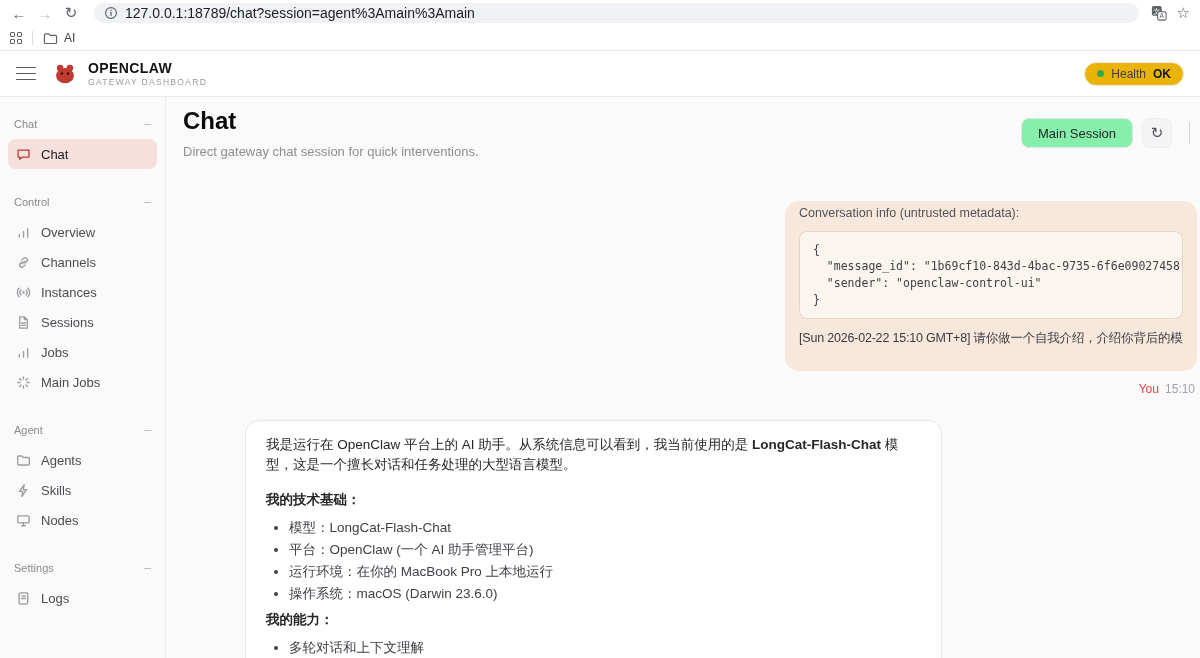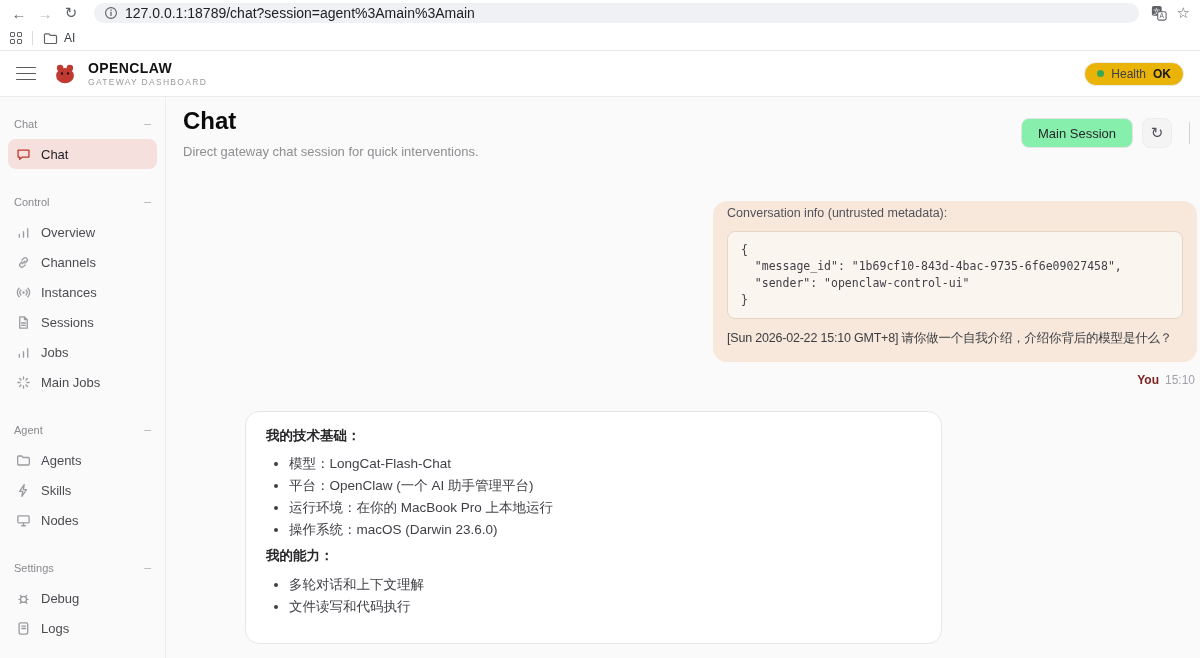--- a/index.html
+++ b/index.html
@@ -61,29 +61,29 @@
   .session-btn { background:#86efac; border:1px solid #e4e4e7; border-radius:8px; height:30px;
     padding:0 16px; font-size:13px; color:#27272a; font-family:inherit; cursor:pointer; }
   .refresh-btn { width:30px; height:30px; background:#f4f4f5; border:1px solid #ededef; border-radius:8px;
     display:flex; align-items:center; justify-content:center; cursor:pointer; font-size:15px; color:#52525b; }
   .ctl-divider { width:1px; height:22px; background:#d4d4d8; margin-left:8px; }
 
   
   .messages { flex:1; padding:42px 3px 0 17px; overflow:hidden; }
   .row.user { display:flex; justify-content:flex-end; }
   .bubble { border-radius:14px; }
-  .user-bubble { width:484px; background:#f7e8db; padding:4px 14px 15px; }
+  .user-bubble { width:412px; background:#f7e8db; padding:4px 14px 24px; }
   .intro { font-size:12.5px; color:#52525b; line-height:1.4; }
   .code { margin:8px 0 11px; background:rgba(255,255,255,.55); border:1px solid #e7d6c6;
     border-radius:8px; padding:10px 13px; font-family:"DejaVu Sans Mono",monospace;
     font-size:11.5px; line-height:1.45; color:#3f3f46; white-space:pre; overflow:hidden; }
   .prompt { font-size:12.5px; color:#3b3b40; white-space:nowrap; overflow:hidden; letter-spacing:-.2px; }
   .meta-row { display:flex; justify-content:flex-end; gap:6px; margin:11px 2px 0;
     font-size:12px; }
-  .meta-row .sender { color:#7f1d1d; font-weight:700;margin-left:38px; }
+  .meta-row .sender { color:#ef4444; font-weight:400;margin-left:38px; }
   .meta-row .time { color:#a1a1aa; }
   .row.assistant { margin:24px 0 0 62px; }
   .assistant-bubble { width:697px; background:#fff; border:1px solid #e6e6e9; padding:14px 20px 20px; }
   .assistant-bubble p { font-size:13.5px; line-height:1.5; color:#27272a; margin:0 0 14px; }
   .assistant-bubble p.b-heading { font-weight:700; margin:0 0 8px; }
   .assistant-bubble ul { margin:0 0 6px; padding-left:23px; }
   .assistant-bubble li { font-size:13.5px; line-height:1.48; color:#3f3f46; margin:0 0 2px; }
 </style>
 </head>
 <body>
@@ -262,29 +262,20 @@
         </div>
       </div>
       <div class="side-section">
         <div class="side-label">
           <span>Settings</span>
           <span class="dash">–</span>
         </div>
         <div class="side-item">
           <span class="s-ic">
             <svg viewBox="0 0 16 16">
-              <circle cx="8" cy="9" r="3.2" fill="none" stroke="currentColor" stroke-width="1.4" stroke-linecap="round" stroke-linejoin="round"></circle>
-              <path fill="none" stroke="currentColor" stroke-width="1.4" stroke-linecap="round" stroke-linejoin="round" d="M6.2 6.4L4.6 4.8M9.8 6.4l1.6-1.6M4.8 9H3.2M12.8 9h-1.6M6 11.4l-1.6 1.6M10 11.4l1.6 1.6"></path>
-            </svg>
-          </span>
-          <span class="s-lb">Debug</span>
-        </div>
-        <div class="side-item">
-          <span class="s-ic">
-            <svg viewBox="0 0 16 16">
               <path fill="none" stroke="currentColor" stroke-width="1.4" stroke-linecap="round" stroke-linejoin="round" d="M4.8 2h6.4a1.3 1.3 0 0 1 1.3 1.3V12a2 2 0 0 1-2 2H5.3a2 2 0 0 1-2-2V3.3A1.3 1.3 0 0 1 4.8 2zM6.2 5.4h4M6.2 8h4"></path>
             </svg>
           </span>
           <span class="s-lb">Logs</span>
         </div>
       </div>
     </div>
 
   <div class="main">
     <div class="page-header">
@@ -311,20 +302,21 @@
 }</pre>
           <p class="prompt">[Sun 2026-02-22 15:10 GMT+8] 请你做一个自我介绍，介绍你背后的模型是什么？</p>
         </div>
       </div>
       <div class="meta-row">
         <span class="sender">You</span>
         <span class="time">15:10</span>
       </div>
       <div class="row assistant">
         <div class="bubble assistant-bubble">
+          <p><span>我是运行在 OpenClaw 平台上的 AI 助手。从系统信息可以看到，我当前使用的是 </span><strong>LongCat-Flash-Chat</strong><span> 模型，这是一个擅长对话和任务处理的大型语言模型。</span></p>
           <p class="b-heading">我的技术基础：</p>
           <ul id="list1">
               <li>模型：LongCat-Flash-Chat</li>
               <li>平台：OpenClaw (一个 AI 助手管理平台)</li>
               <li>运行环境：在你的 MacBook Pro 上本地运行</li>
               <li>操作系统：macOS (Darwin 23.6.0)</li>
             </ul>
           <p class="b-heading">我的能力：</p>
           <ul id="list2">
               <li>多轮对话和上下文理解</li>

